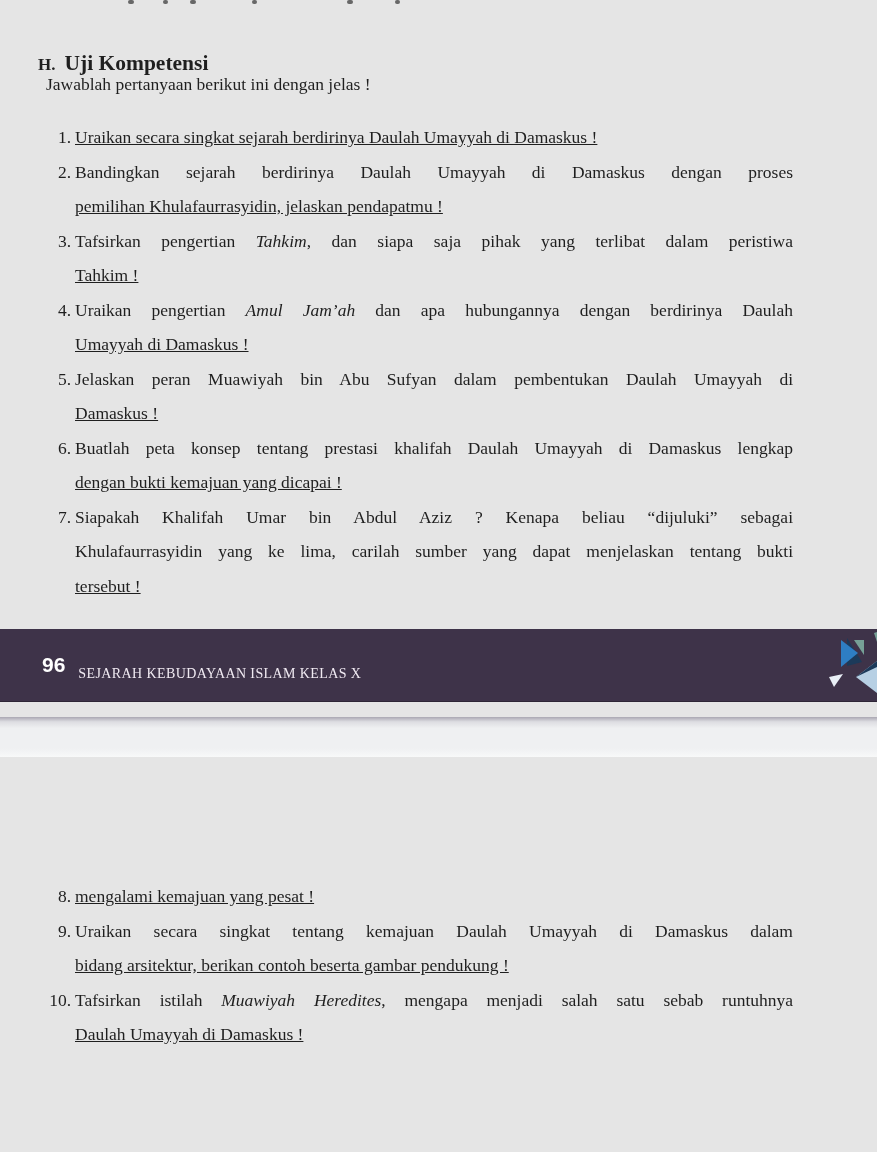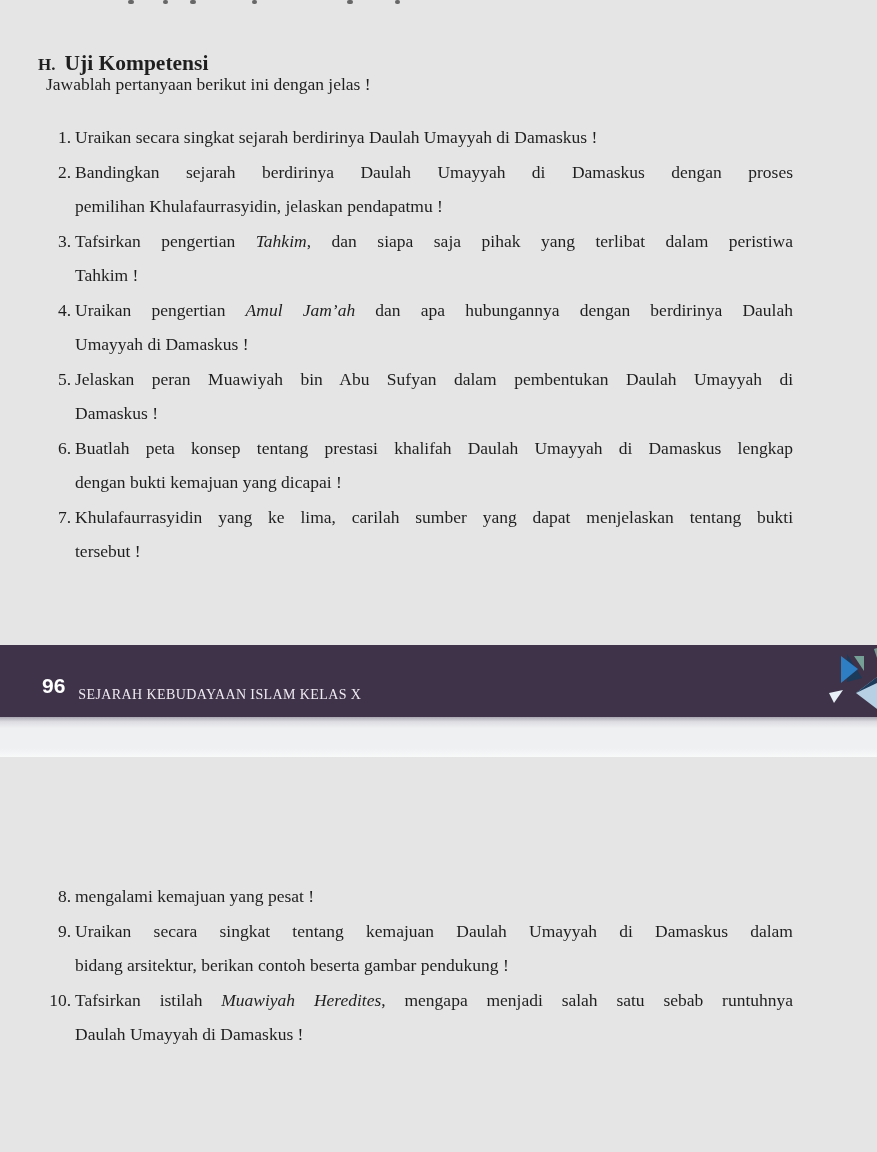--- a/index.html
+++ b/index.html
@@ -23,26 +23,26 @@
   
   .q-list{position:absolute;left:57px;width:736px;font-size:17.5px;}
   #q-list-1{top:120px;}
   #q-list-2{top:879px;}
   .q-item{position:relative;padding-left:18px;}
   .q-num{
     position:absolute;right:calc(100% - 14px);top:0;
     line-height:34.5px;white-space:nowrap;
   }
   .q-line{line-height:34.5px;text-align:justify;text-align-last:justify;}
-  .q-line.last{text-align:left;text-align-last:left;}
+  .q-line.last{text-align:left;text-align-last:left;text-decoration:underline;}
   .q-line i{font-style:italic;}
 
   
   #footer-bar{
-    position:absolute;top:645px;left:0;width:877px;height:82px;
+    position:absolute;top:629px;left:0;width:877px;height:72px;
     background:#3e3349;
     display:flex;align-items:center;
     box-shadow:0 1px 0 #2e2536;
   }
   #footer-page-number{
     font-family:"Liberation Sans","DejaVu Sans",sans-serif;
     font-weight:bold;font-size:21px;color:#ffffff;
     margin-left:42px;
   }
   #footer-book-title{
@@ -114,20 +114,21 @@
       <div class="q-item">
         <span class="q-num">6.</span>
         <div class="q-text">
           <div class="q-line"><span>Buatlah peta konsep tentang prestasi khalifah Daulah Umayyah di Damaskus lengkap</span></div>
           <div class="q-line last"><span>dengan bukti kemajuan yang dicapai !</span></div>
         </div>
       </div>
       <div class="q-item">
         <span class="q-num">7.</span>
         <div class="q-text">
+          <div class="q-line"><span>Siapakah Khalifah Umar bin Abdul Aziz ? Kenapa beliau “dijuluki” sebagai</span></div>
           <div class="q-line"><span>Khulafaurrasyidin yang ke lima, carilah sumber yang dapat menjelaskan tentang bukti</span></div>
           <div class="q-line last"><span>tersebut !</span></div>
         </div>
       </div>
     </div>
 
   <div id="footer-bar">
     <span id="footer-page-number">96</span>
     <span id="footer-book-title">SEJARAH KEBUDAYAAN ISLAM KELAS X</span>
     <svg id="footer-logo" viewBox="0 0 67 72" xmlns="http://www.w3.org/2000/svg">

